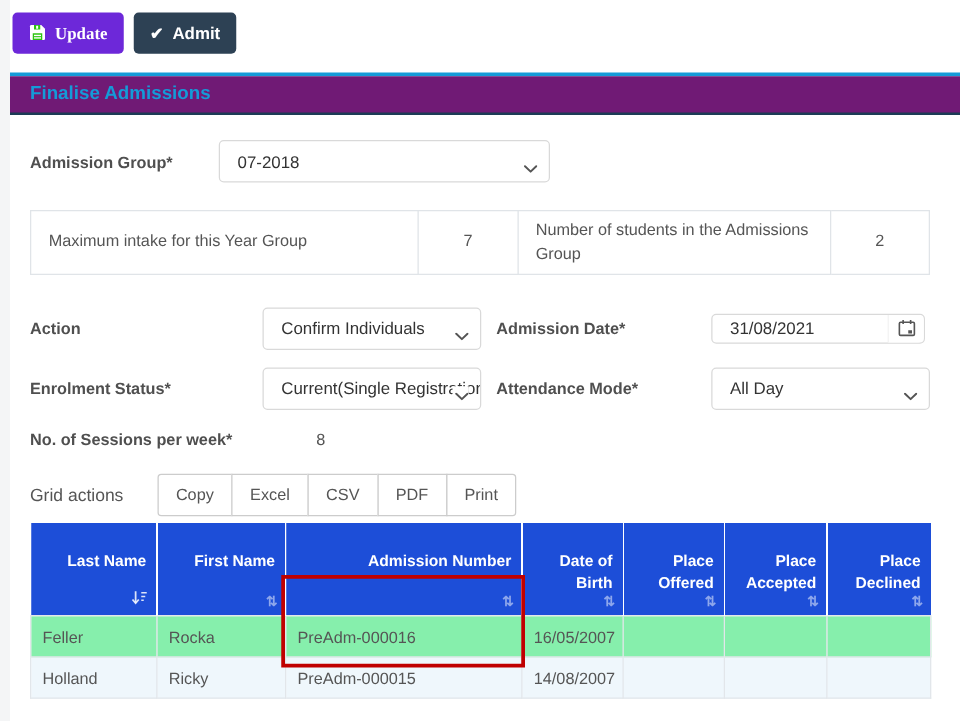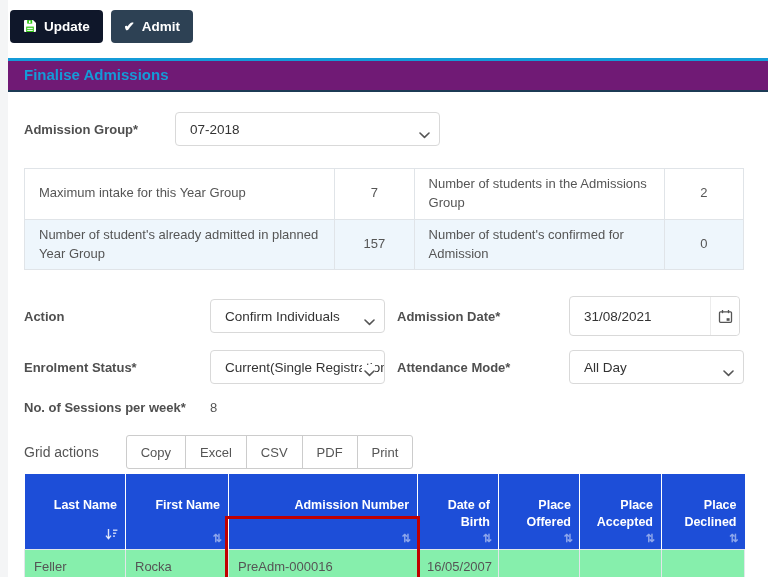--- a/index.html
+++ b/index.html
@@ -7,21 +7,21 @@
     width:768px;height:577px;position:relative;overflow:hidden;
     background:#ffffff;font-family:"Liberation Sans",sans-serif;color:#555;
   }
   .left-gutter{position:absolute;left:0;top:0;width:8px;height:577px;background:#f4f5f6;}
 
   
   .toolbar{padding:10px 0 0 10px;display:flex;gap:8px;position:relative;z-index:2;}
   .btn{display:inline-flex;align-items:center;gap:7px;border:none;border-radius:4px;
        padding:0 13px;height:33px;font-size:13.5px;font-weight:bold;color:#fff;
        cursor:pointer;font-family:inherit;}
-  .btn-update{background:#0f172a;}
+  .btn-update{background:#6d28d9;font-family:Liberation Serif, serif;}
   .btn-admit{background:#2d4154;}
   .btn .glyph{font-size:13px;line-height:1;}
 
   
   .panel{margin-top:15px;border-top:3px solid #149bd8;}
   .panel-heading{background:#701a75;border-bottom:2px solid #1c3b55;
     padding:5px 0 7px 24px;font-size:15px;font-weight:bold;color:#149bd8;}
   .panel-body{padding:20px 24px 0 24px;}
 
   
@@ -37,25 +37,25 @@
   
   table.summary{border-collapse:collapse;width:720px;margin:22px 0 0 0;font-size:13px;color:#555;table-layout:fixed;}
   table.summary td{border:1px solid #e0e4e8;padding:6px 14px;height:45px;box-sizing:border-box;
     vertical-align:middle;line-height:1.45;background:#fff;}
   table.summary tr.striped td{background:#eef6fc;}
   table.summary td.val{text-align:center;}
   .sc1{width:289px;} .sc2{width:74px;} .sc3{width:233px;} .sc4{width:74px;}
 
   .row-action{margin-top:26px;}
   .row-enrol{margin-top:14px;}
-  .row-sessions{margin-top:16px;padding-bottom:2px;}
+  .row-sessions{margin-top:16px;padding-bottom:2px;gap:43px;}
   .plain-val{font-size:13px;color:#555;}
 
   
-  .date-group{display:flex;width:171px;height:40px;border:1px solid #d9d9d9;border-radius:4px;
+  .date-group{display:flex;width:171px;height:24px;border:1px solid #d9d9d9;border-radius:4px;
     box-sizing:border-box;background:#fff;align-items:stretch;}
   .date-input{flex:1;min-width:0;border:none;outline:none;padding:0 0 0 14px;
     font-family:inherit;font-size:13.5px;color:#333;background:transparent;}
   .date-btn{width:29px;display:flex;align-items:center;justify-content:center;
     background:#fff;border:none;border-left:1px solid #ececec;cursor:pointer;border-radius:0 4px 4px 0;}
 
   
   .grid-actions{margin-top:18px;display:flex;align-items:center;}
   .grid-label{font-size:14px;color:#555;margin-right:15px;}
   .btn-group{display:flex;}
@@ -126,26 +126,20 @@
     </div>
 
     <table class="summary">
       <tbody>
           <tr>
         <td class="sc1">Maximum intake for this Year Group</td>
         <td class="sc2 val">7</td>
         <td class="sc3">Number of students in the Admissions Group</td>
         <td class="sc4 val">2</td>
       </tr>
-      <tr class="striped">
-        <td class="sc1">Number of student's already admitted in planned Year Group</td>
-        <td class="sc2 val">157</td>
-        <td class="sc3">Number of student's confirmed for Admission</td>
-        <td class="sc4 val">0</td>
-      </tr>
     </tbody>
       </table>
 
     <div class="form-row row-action">
       <div class="lbl w-186">Action</div>
       <div class="select sel-175">
         <span>Confirm Individuals</span>
         <span class="caret">
           <svg width="11" height="7" viewBox="0 0 11 7">
               <polyline points="1,1 5.5,5.3 10,1" fill="none" stroke="#555" stroke-width="1.6" stroke-linecap="round" stroke-linejoin="round"></polyline>

